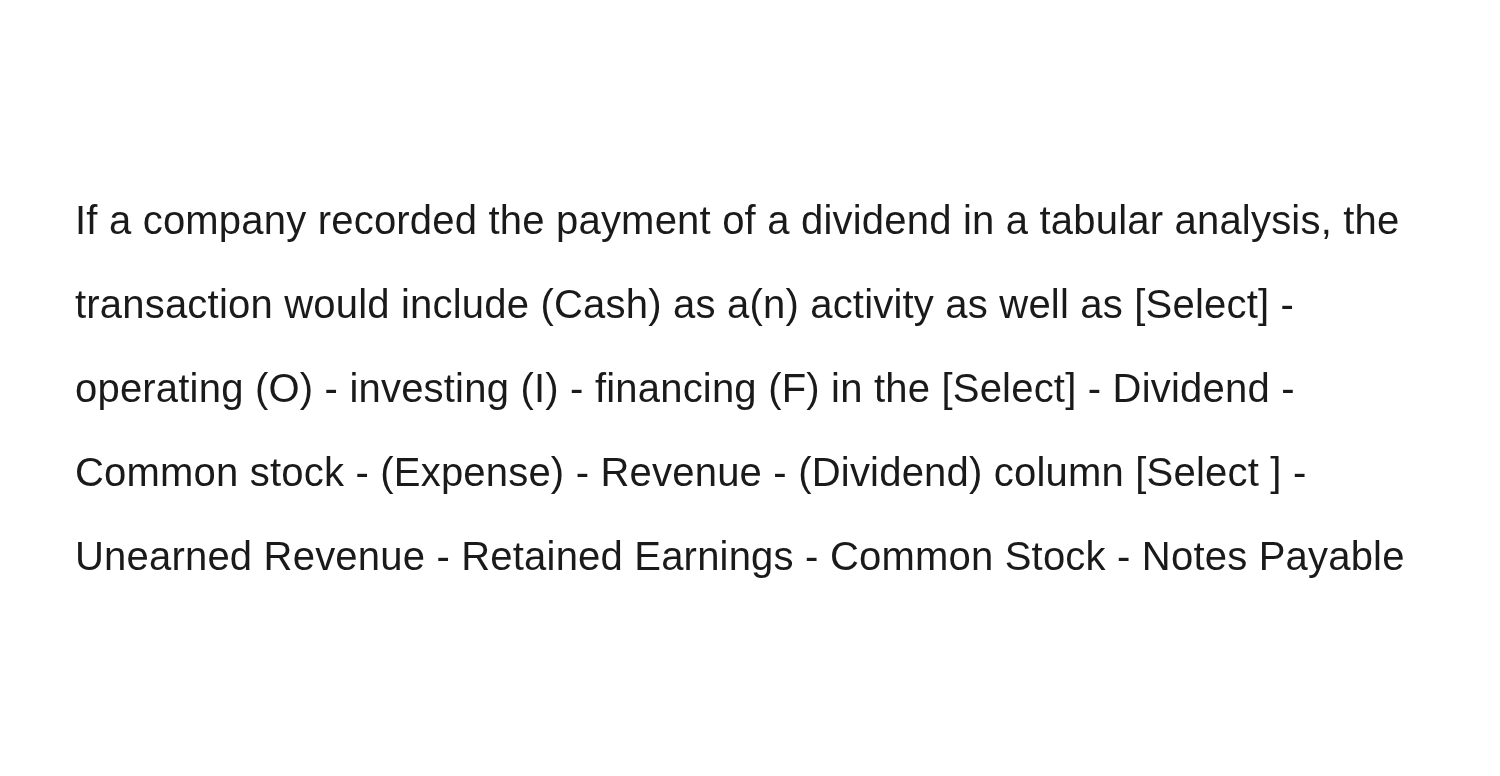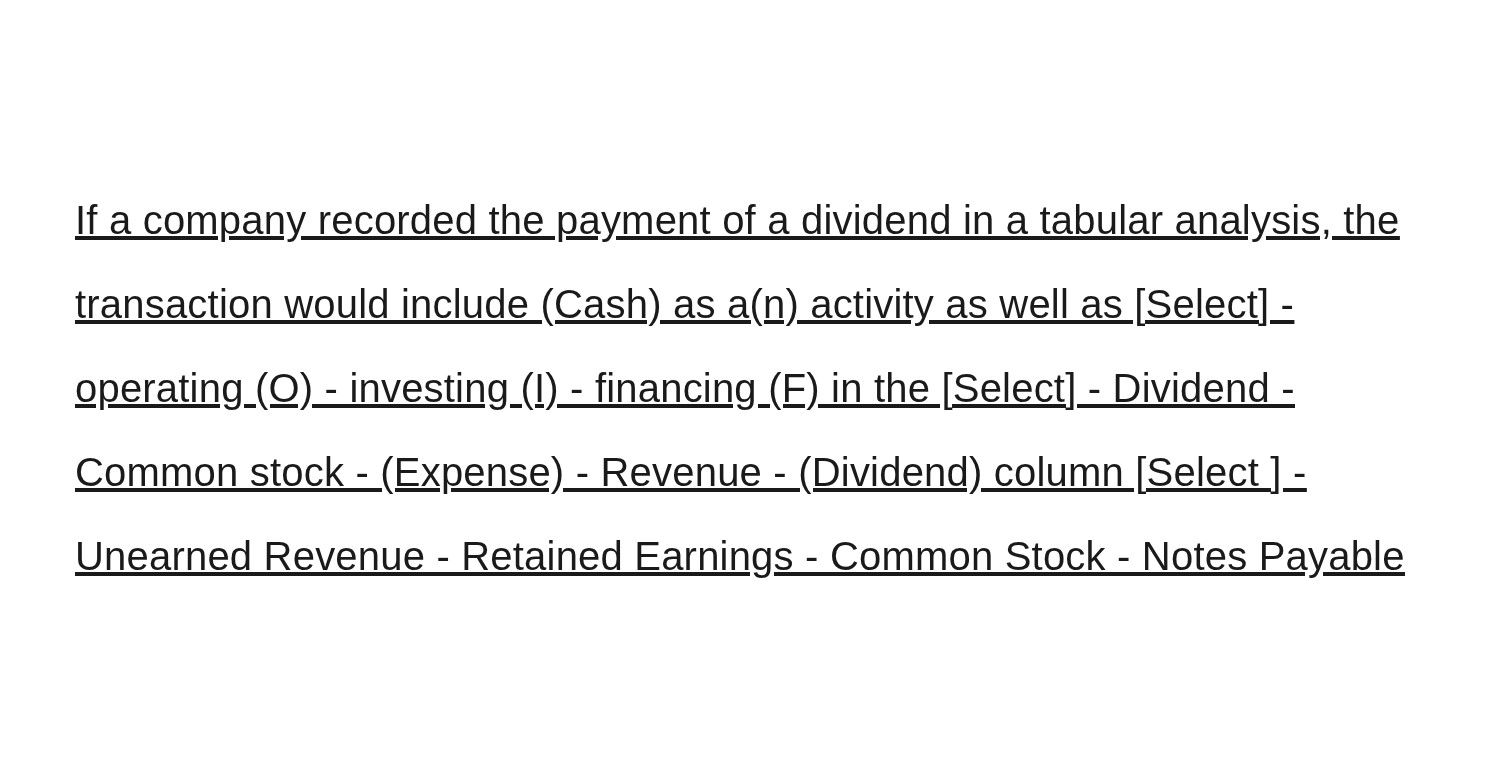--- a/index.html
+++ b/index.html
@@ -1,19 +1,18 @@
 <!DOCTYPE html>
 <html><head>
   <meta charset="utf-8">
   <style>
     * {
       margin: 0;
       padding: 0;
       box-sizing: border-box;
-      text-decoration: underline;
     }
     body {
       background: #ffffff;
       width: 1500px;
       height: 776px;
       font-family: -apple-system, BlinkMacSystemFont, "Segoe UI", Helvetica, Arial, sans-serif;
       display: flex;
       align-items: center;
       justify-content: flex-start;
       padding-left: 75px;

